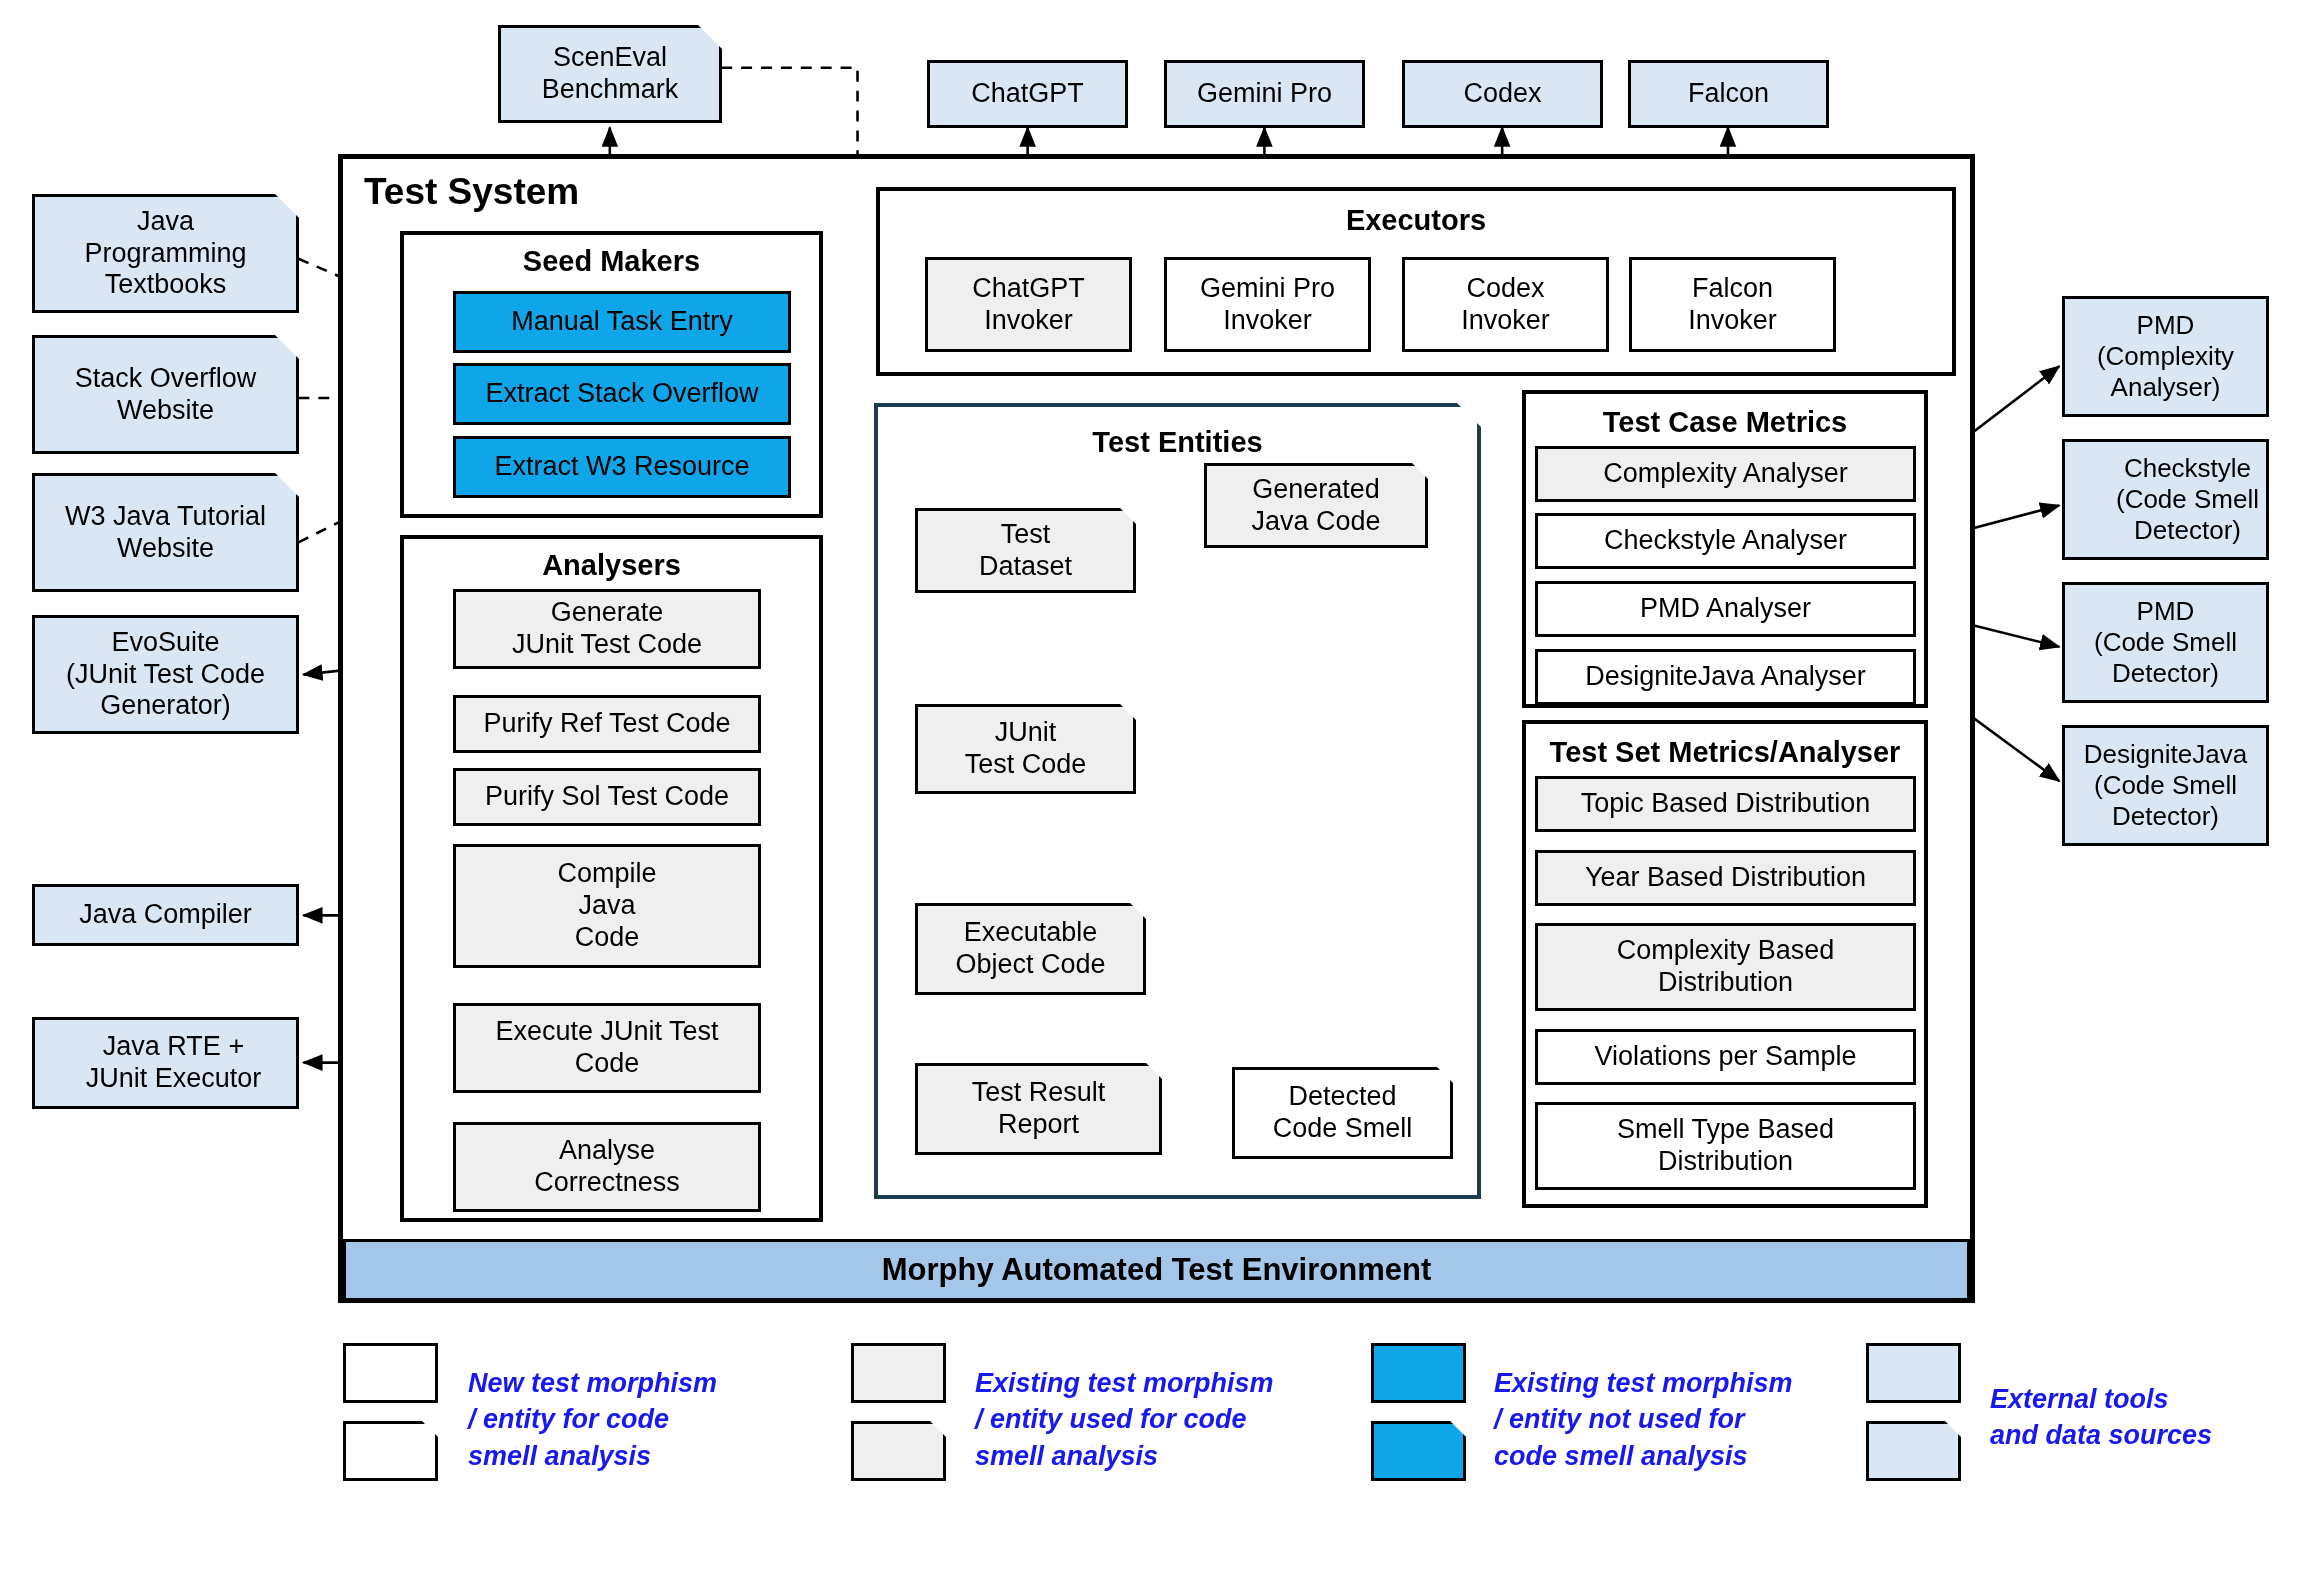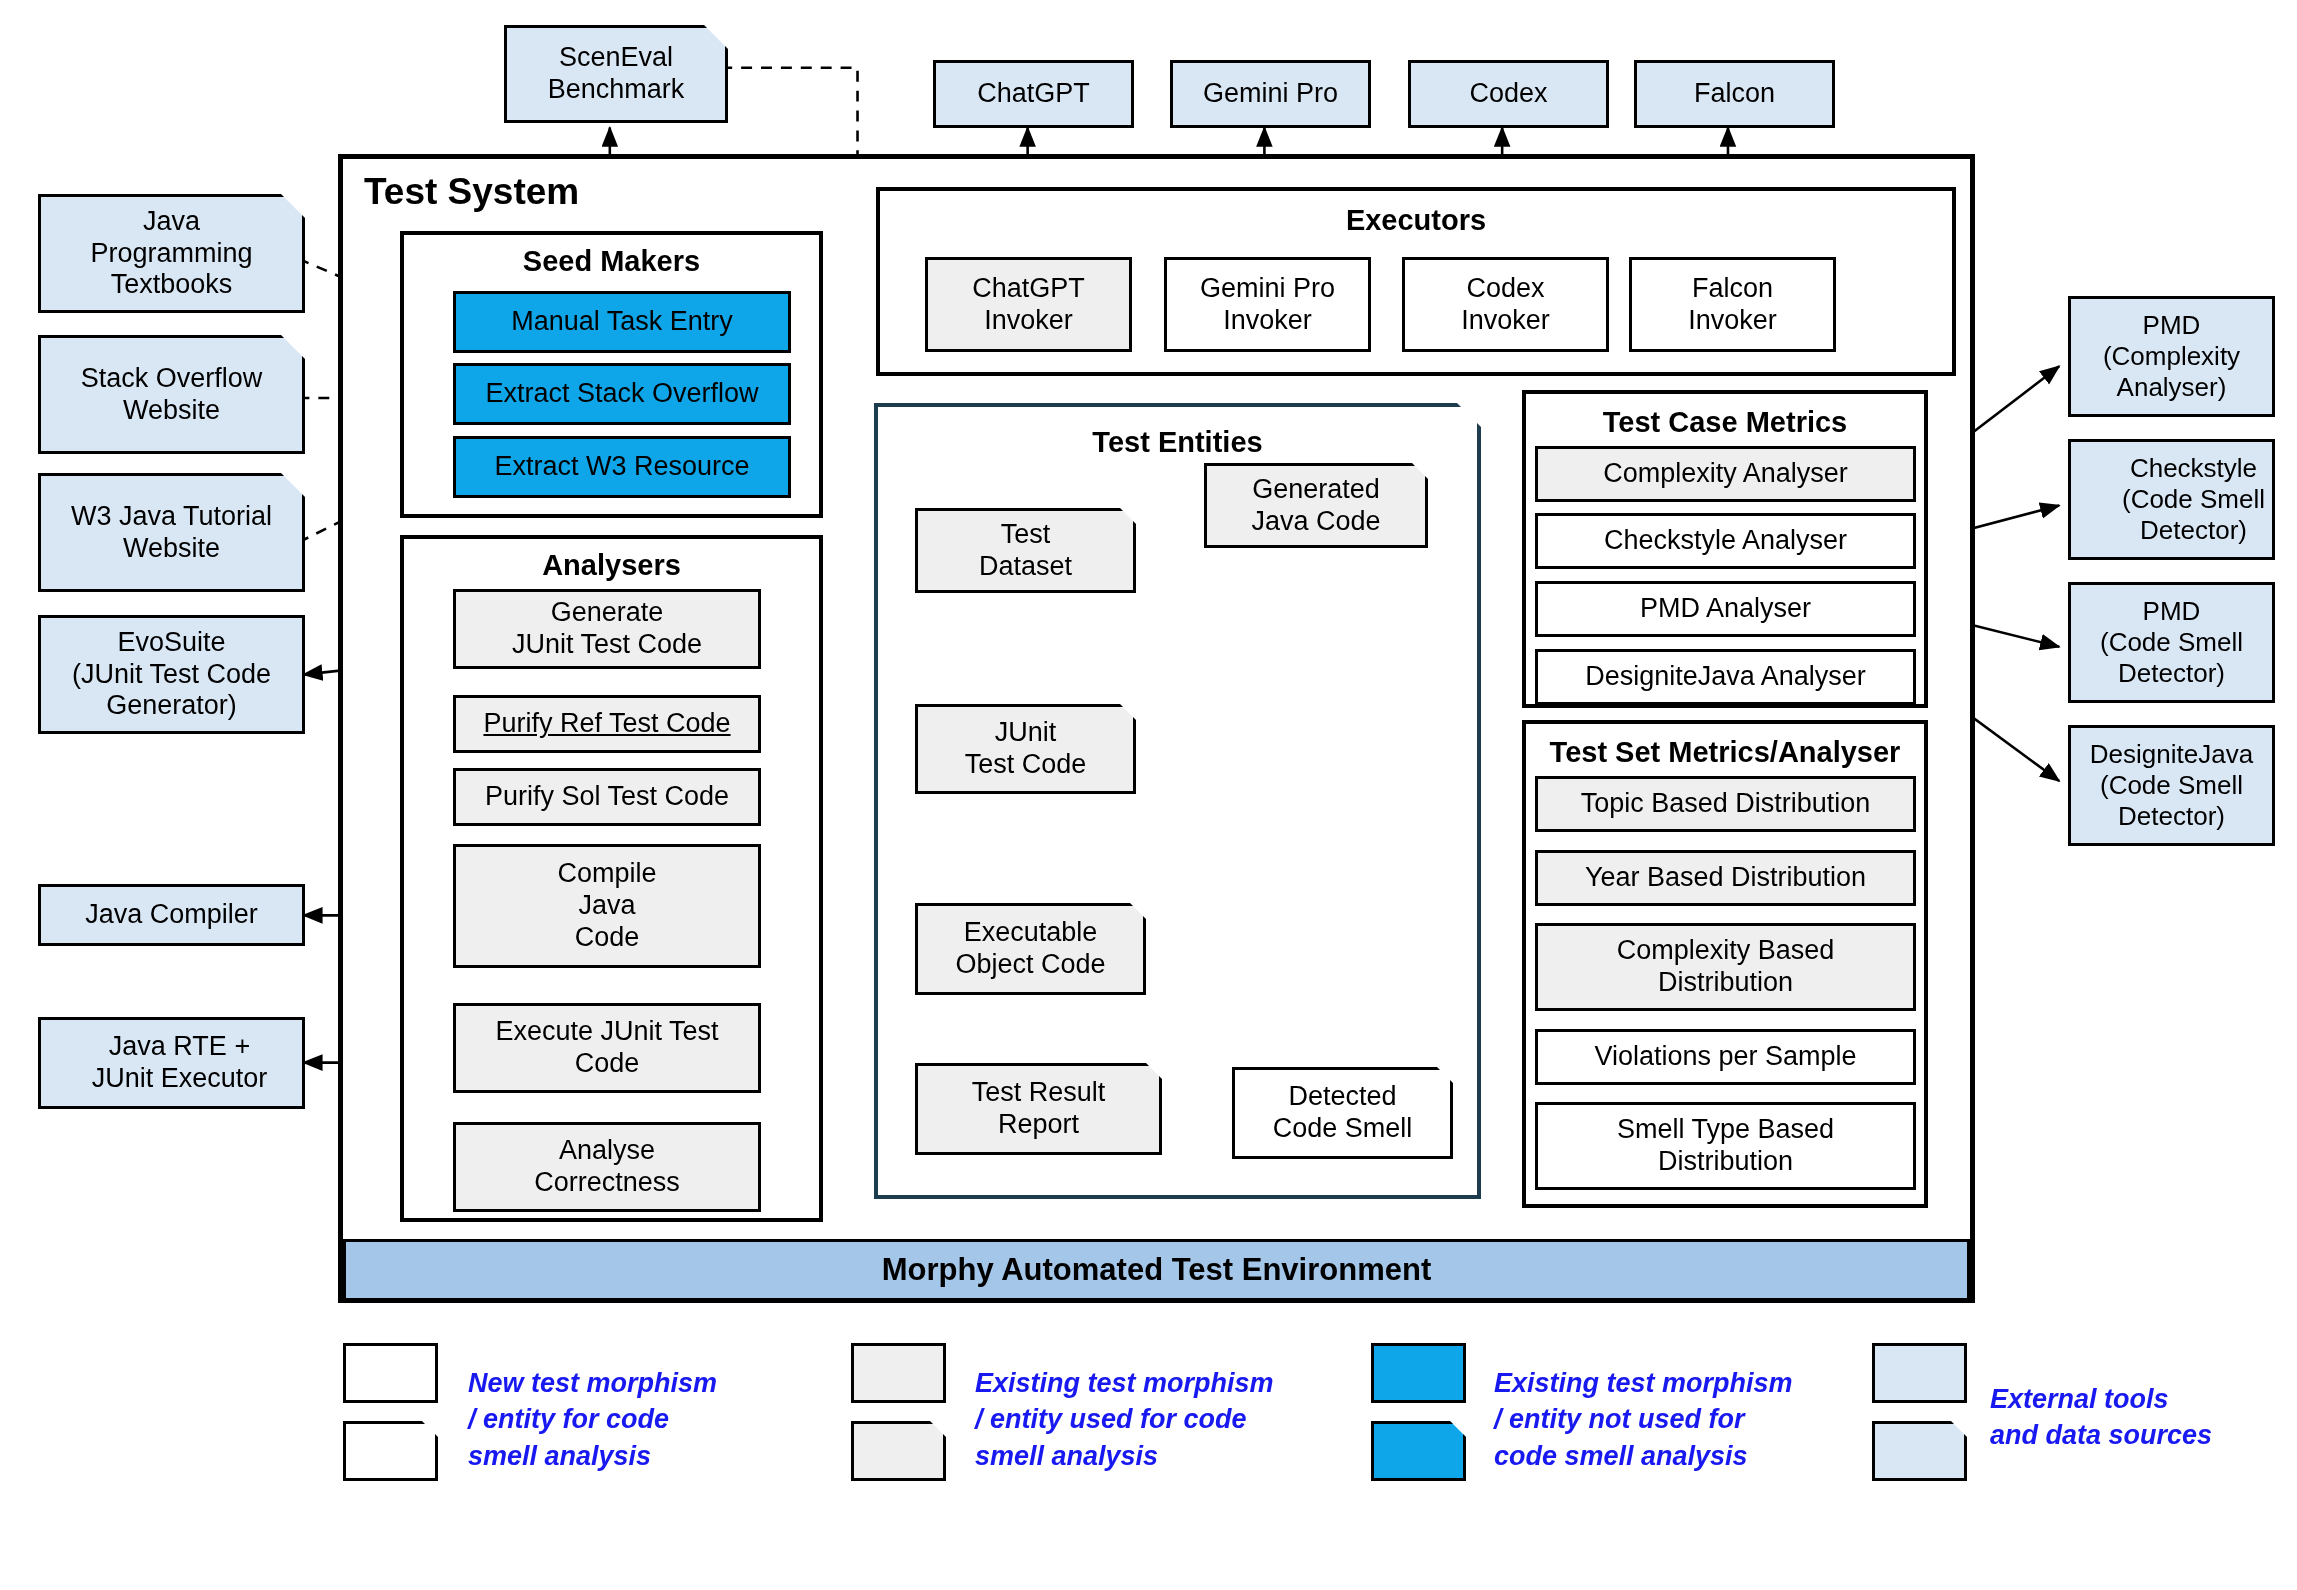--- a/index.html
+++ b/index.html
@@ -8,21 +8,21 @@
 
   
   .node{position:absolute;box-sizing:border-box;display:flex;align-items:center;
         justify-content:center;text-align:center;line-height:1.18;
         border:3px solid #000;background:#fff;color:#000;}
   .node span{display:block;padding:0 6px;white-space:pre-line;}
 
   .fill-grey{background:#0ea5e9;}      
   .fill-light{background:#efefef;}     
   .fill-white{background:#ffffff;}     
-  .fill-blue{background:#d9e7f5;margin-left:6px;}      
+  .fill-blue{background:#d9e7f5;}      
   .fill-morphy{background:#a4c6e8;}
 
   
   .doc{clip-path:polygon(0 0, calc(100% - 24px) 0, 100% 24px, 100% 100%, 0 100%);}
   .doc-s{clip-path:polygon(0 0, calc(100% - 16px) 0, 100% 16px, 100% 100%, 0 100%);}
 
   
   .group{position:absolute;box-sizing:border-box;border:4px solid #000;background:transparent;}
   .group.entities{border:4px solid #1d3c4d;}
   .group-title{position:absolute;left:0;right:0;text-align:center;font-weight:bold;color:#000;}
@@ -187,21 +187,21 @@
   <div class="node fill-grey" style="left:453px;top:436px;width:338px;height:62px;font-size:27px;">
     <span>Extract W3 Resource</span>
   </div>
 
   <div class="group" style="left:400px;top:535px;width:423px;height:687px;"></div>
   <div class="group-title" style="left:400px;top:549px;width:423px;font-size:29px;">Analysers</div>
   <div class="node fill-light" style="left:453px;top:589px;width:308px;height:80px;font-size:27px;">
     <span>Generate
 JUnit Test Code</span>
   </div>
-  <div class="node fill-light" style="left:453px;top:695px;width:308px;height:58px;font-size:27px;text-decoration:underline;">
+  <div class="node fill-light" style="left:453px;top:695px;width:308px;height:58px;font-size:27px;">
     <span>Purify Ref Test Code</span>
   </div>
   <div class="node fill-light" style="left:453px;top:768px;width:308px;height:58px;font-size:27px;">
     <span>Purify Sol Test Code</span>
   </div>
   <div class="node fill-light" style="left:453px;top:844px;width:308px;height:124px;font-size:27px;">
     <span>Compile
 Java
 Code</span>
   </div>

